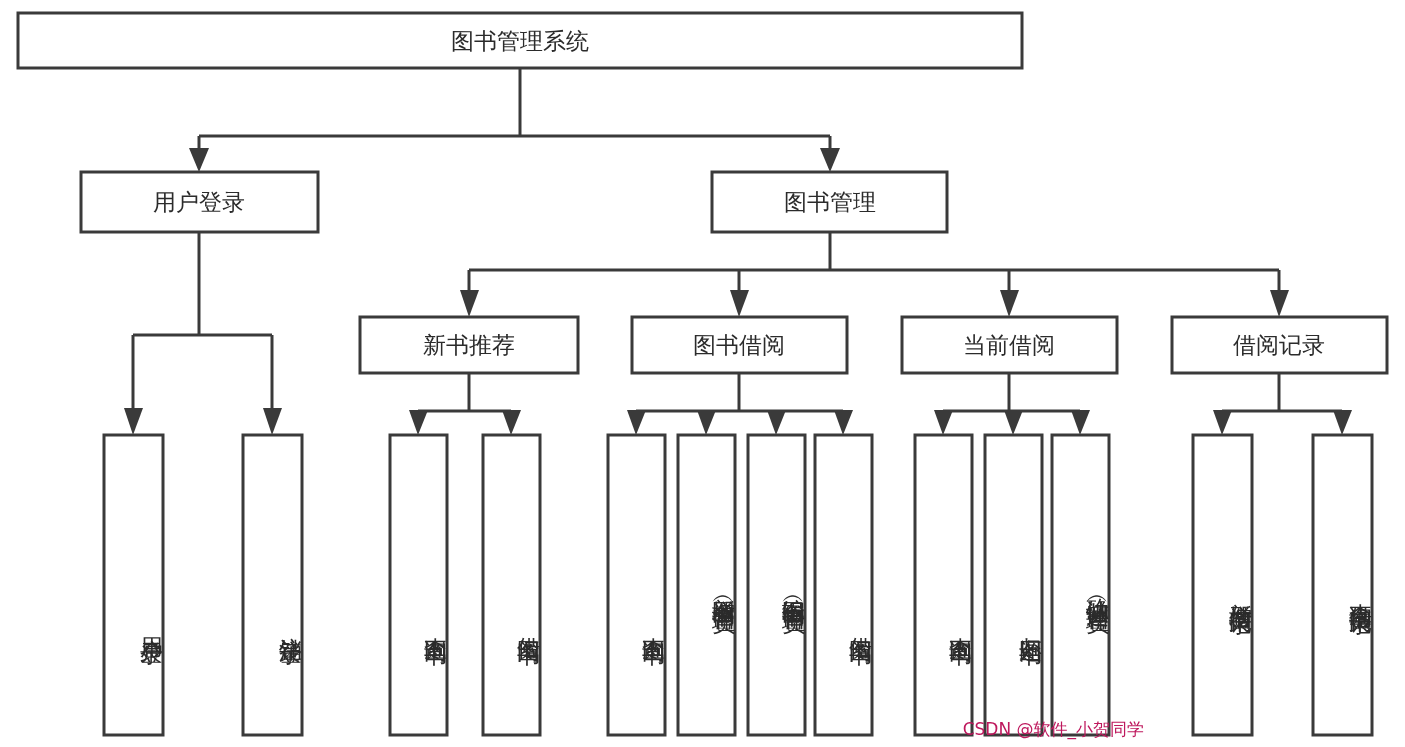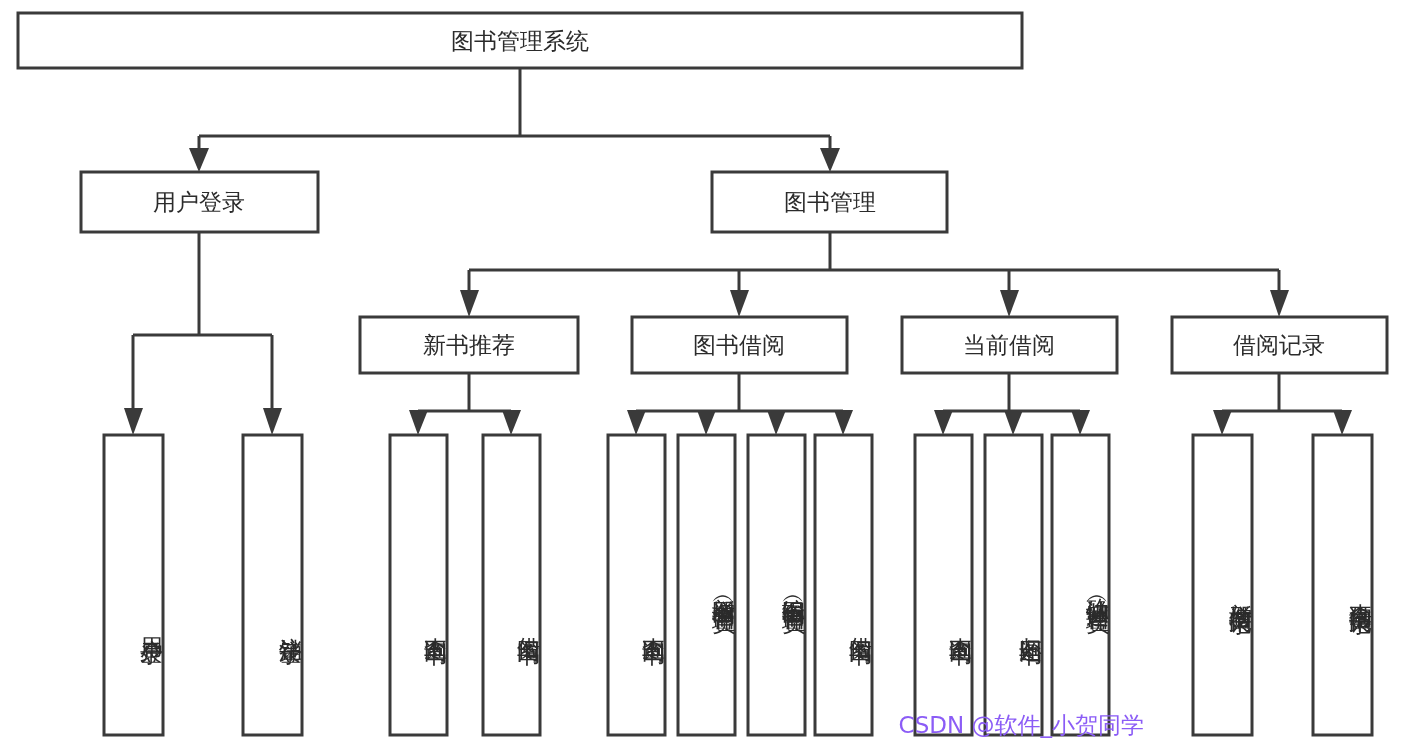--- a/index.html
+++ b/index.html
@@ -62,22 +62,22 @@
     display: flex;
     align-items: flex-start;
     justify-content: center;
     pointer-events: none;
   }
   .watermark {
     position: absolute;
     right: 8px;
     bottom: 6px;
     font-family: "DejaVu Sans", "Liberation Sans", sans-serif;
-    font-size: 23px;
-    color: #8b5cf6;
+    font-size: 17px;
+    color: #be185d;
     white-space: nowrap;
   }
 </style>
 </head>
 <body>
 
 <div id="diagram-root">
 
   <svg class="diagram-canvas" viewBox="0 0 1405 747">
 

